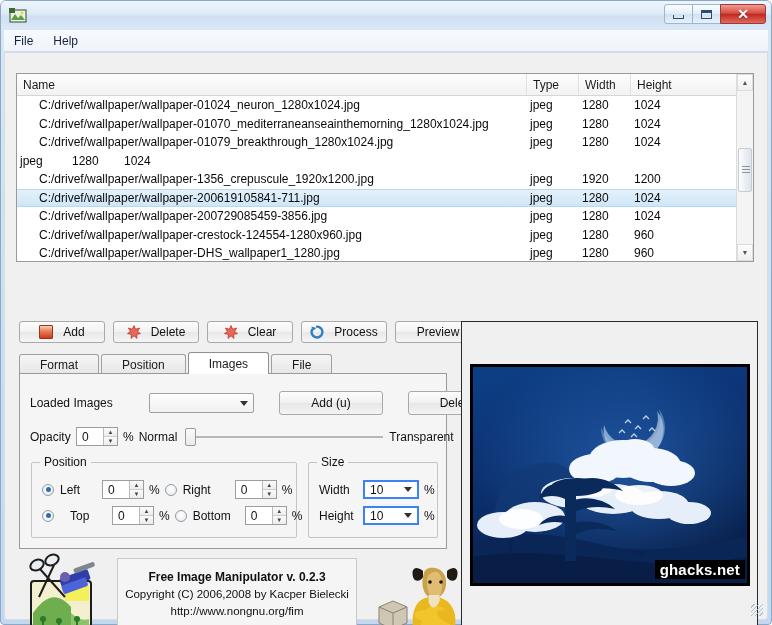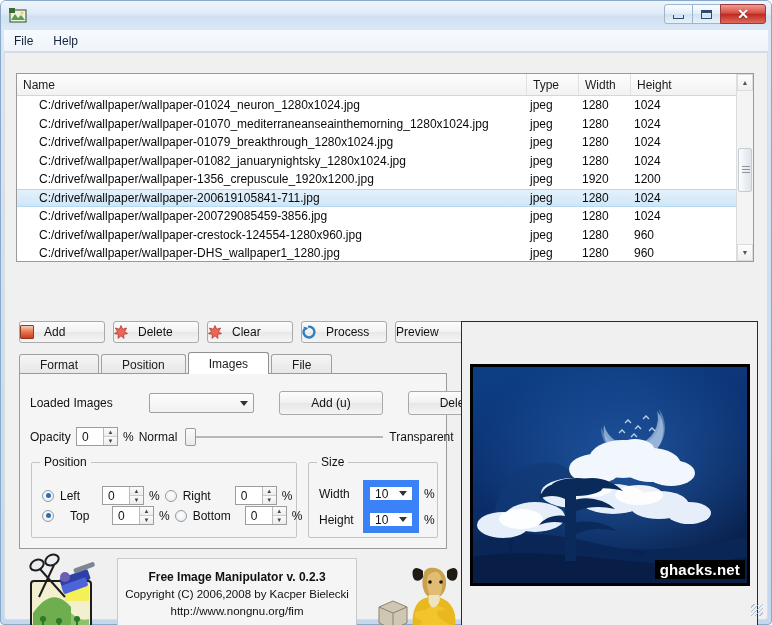--- a/index.html
+++ b/index.html
@@ -143,21 +143,21 @@
 
   
   #toolbar {
     position: absolute; left: 14px; top: 268px;
     display: flex; gap: 8px;
   }
   .tbtn {
     width: 86px; height: 22px;
     background: linear-gradient(180deg,#fcfcfc 0%, #f2f2f2 48%, #e8e8e8 52%, #f5f5f5 100%);
     border: 1px solid #a9a9a9; border-radius: 3px;
-    display: flex; align-items: center; justify-content: flex-start;
+    display: flex; align-items: center; justify-content: center;
     font-size: 12px; color: #111; gap: 10px;
   }
   .tbico { width: 14px; height: 14px; position: relative; flex: 0 0 auto; }
 
   
   .ico-add {
     background: linear-gradient(180deg,#f7cdbb,#e8825c 40%, #d1391c 100%);
     border: 1px solid #8d3a22; border-radius: 1px;
   }
   
@@ -282,22 +282,22 @@
   .rlbl { font-size: 12px; color: #111; margin-left: 6px; }
   .numspin {
     width: 42px; height: 19px; background: #fff;
     border: 1px solid #9d9d9d; display: flex; align-items: center;
     padding-left: 5px; font-size: 12px; color: #111; position: relative;
   }
 
   .sizerow { position: absolute; display: flex; align-items: center; }
   .sizelbl { font-size: 12px; color: #111; width: 44px; }
   .sizecombo {
-    width: 56px; height: 27px; background: #fff;
-    border: 7px solid #3b82f6; display: flex; align-items: center;
+    width: 56px; height: 19px; background: #fff;
+    border: 2px solid #3b82f6; display: flex; align-items: center;
     padding: 0 5px; font-size: 12px; color: #111; justify-content: space-between;
   }
 
   
   #about-icon { position: absolute; left: 16px; top: 500px; width: 88px; height: 78px; }
   #about-box {
     position: absolute; left: 112px; top: 505px; width: 240px; height: 72px;
     background: #f5f5f5; border: 1px solid #c9c9c9;
     display: flex; flex-direction: column; align-items: center; justify-content: center;
     text-align: center; line-height: 1.45;
@@ -388,21 +388,20 @@
           <div class="cell c-width">1280</div>
           <div class="cell c-height">1024</div>
         </div>
         <div class="lrow">
           <div class="cell c-name">C:/drivef/wallpaper/wallpaper-01079_breakthrough_1280x1024.jpg</div>
           <div class="cell c-type">jpeg</div>
           <div class="cell c-width">1280</div>
           <div class="cell c-height">1024</div>
         </div>
         <div class="lrow">
-          <div class="cell c-name">C:/drivef/wallpaper/wallpaper-01082_januarynightsky_1280x1024.jpg</div>
           <div class="cell c-type">jpeg</div>
           <div class="cell c-width">1280</div>
           <div class="cell c-height">1024</div>
         </div>
         <div class="lrow">
           <div class="cell c-name">C:/drivef/wallpaper/wallpaper-1356_crepuscule_1920x1200.jpg</div>
           <div class="cell c-type">jpeg</div>
           <div class="cell c-width">1920</div>
           <div class="cell c-height">1200</div>
         </div>
@@ -520,21 +519,21 @@
         <span class="lbl" id="normal-lbl">Normal</span>
         <div id="slider-track">
           <div id="slider-thumb"></div>
         </div>
         <span id="transparent-lbl">Transparent</span>
       </div>
 
       <div class="gbox" id="gbox-position">
         <span class="gtitle">Position</span>
 
-        <div class="posrow" style="left:10px; top:23px;">
+        <div class="posrow" style="left:10px; top:17px;">
           <span class="radio on"></span>
           <span class="rlbl" style="width:42px;">Left</span>
           <div class="numspin">
             <span>0</span>
             <div class="spin-btns">
               <div>▲</div>
               <div>▼</div>
             </div>
           </div>
           <span class="pct">%</span>

